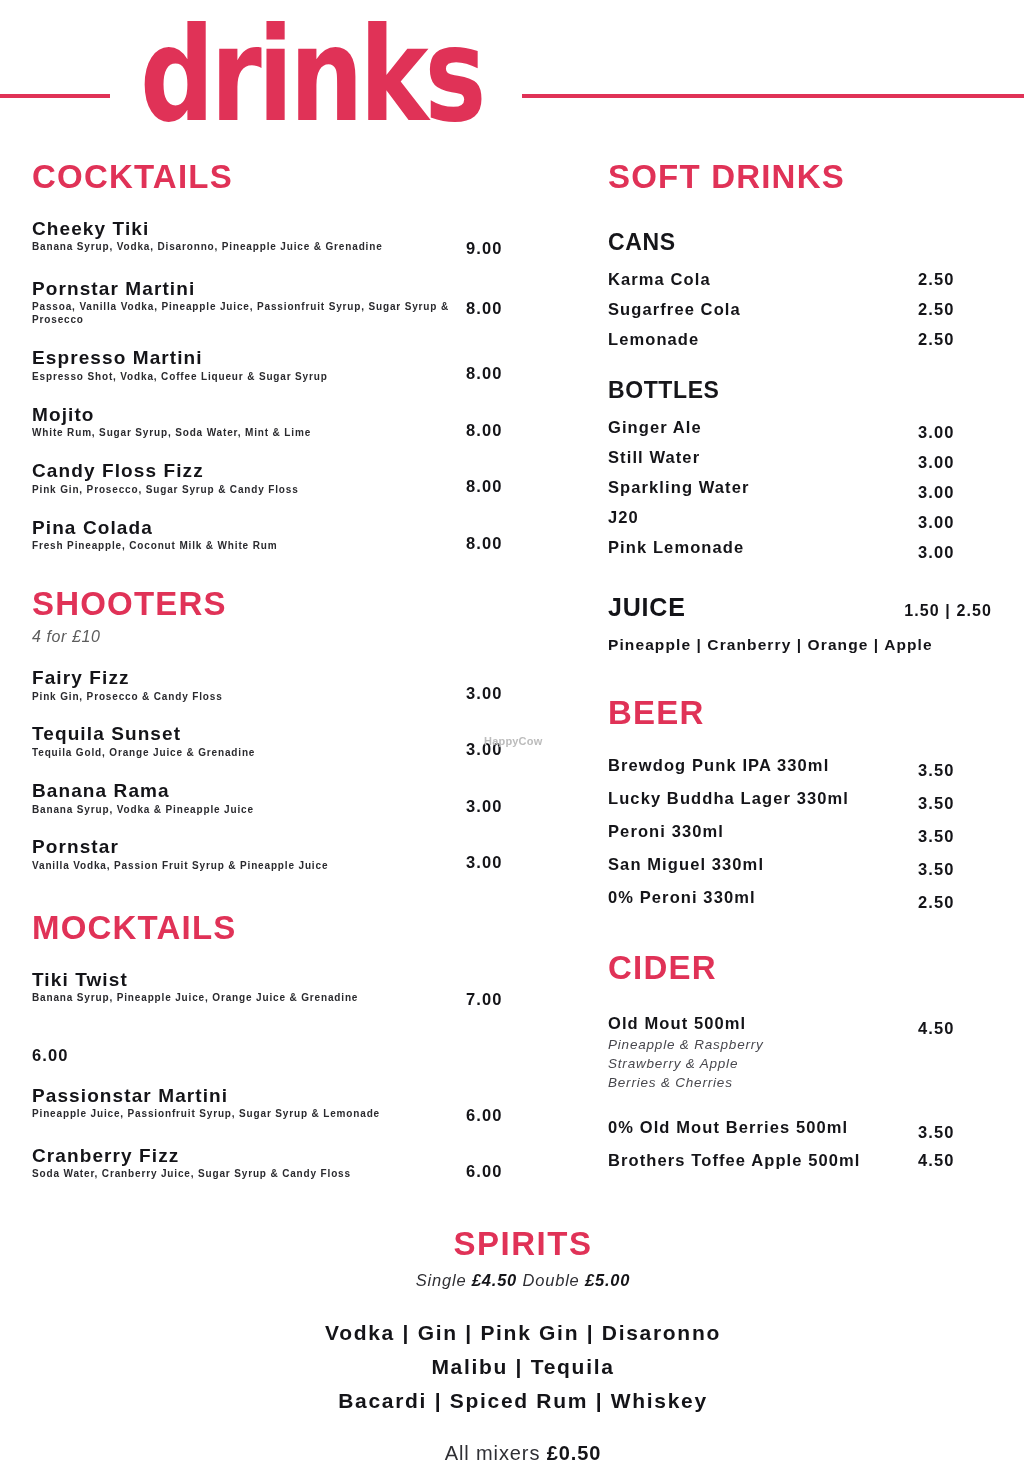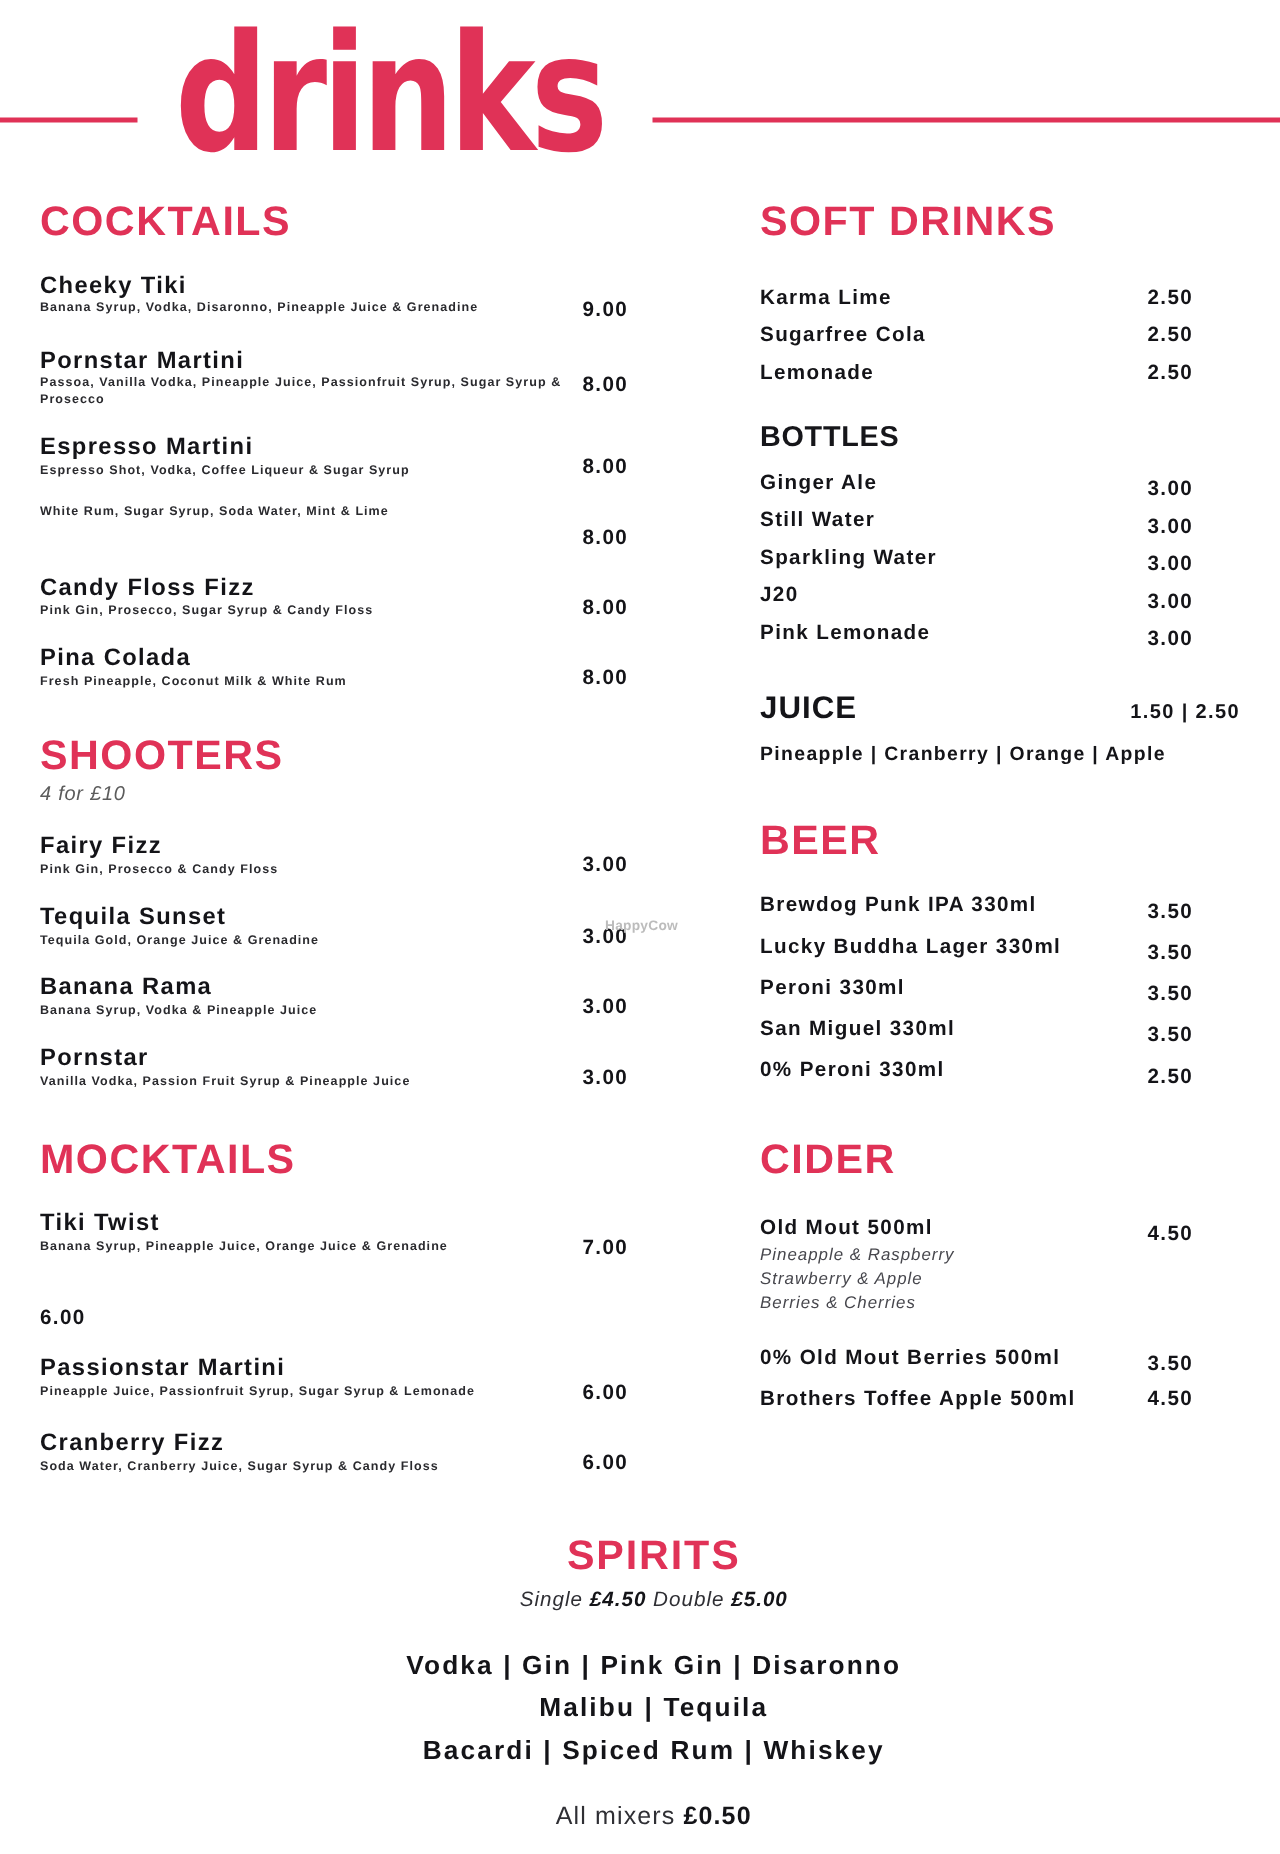--- a/index.html
+++ b/index.html
@@ -263,20 +263,21 @@
       <div class="item one-line">
         <div class="item-text">
           <div class="item-name">Espresso Martini</div>
           <div class="item-desc">Espresso Shot, Vodka, Coffee Liqueur &amp; Sugar Syrup</div>
         </div>
         <div class="item-price">8.00</div>
       </div>
 
       <div class="item one-line">
         <div class="item-text">
+          <div class="item-name">Mojito</div>
           <div class="item-desc">White Rum, Sugar Syrup, Soda Water, Mint &amp; Lime</div>
         </div>
         <div class="item-price">8.00</div>
       </div>
 
       <div class="item one-line">
         <div class="item-text">
           <div class="item-name">Candy Floss Fizz</div>
           <div class="item-desc">Pink Gin, Prosecco, Sugar Syrup &amp; Candy Floss</div>
         </div>
@@ -360,22 +361,23 @@
         <div class="item-price">6.00</div>
       </div>
     </div>
   </div>
 
   <div class="col-right">
 
     <div>
       <div class="section-head" style="margin-bottom:34px">SOFT DRINKS</div>
 
+      <div class="sub-head">CANS</div>
       <div class="row">
-        <div class="row-name">Karma Lime</div>
+        <div class="row-name">Karma Cola</div>
         <div class="row-price">2.50</div>
       </div>
       <div class="row">
         <div class="row-name">Sugarfree Cola</div>
         <div class="row-price">2.50</div>
       </div>
       <div class="row">
         <div class="row-name">Lemonade</div>
         <div class="row-price">2.50</div>
       </div>

